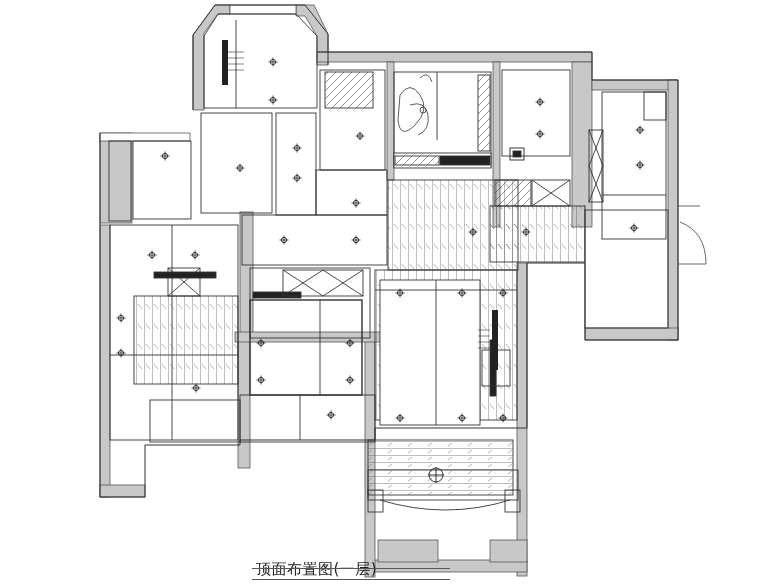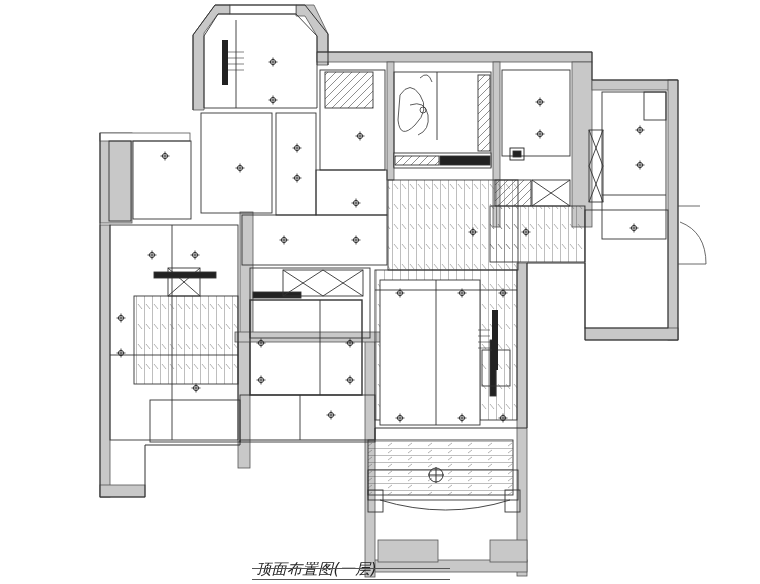--- a/index.html
+++ b/index.html
@@ -1,18 +1,18 @@
 <!DOCTYPE html>
 <html><head>
 <meta charset="utf-8">
 <style>
   html, body { margin:0; padding:0; background:#ffffff; }
   body { width:760px; height:584px; position:relative; overflow:hidden; font-family:"DejaVu Sans", sans-serif; }
   #plan { position:absolute; left:0; top:0; }
-  .title { position:absolute; left:256px; top:560px; font-size:15px; color:#222; font-family:"DejaVu Sans", sans-serif; letter-spacing:0.5px;font-style:italic; }
+  .title { position:absolute; left:256px; top:560px; font-size:15px; color:#222; font-family:"DejaVu Sans", sans-serif; letter-spacing:0.5px; }
   .uline1 { position:absolute; left:252px; top:568px; width:198px; height:1px; background:#555; }
   .uline2 { position:absolute; left:252px; top:579px; width:198px; height:1px; background:#555; }
 </style>
 </head>
 <body>
 
 <svg id="plan" width="760" height="584" viewBox="0 0 760 584" xmlns="http://www.w3.org/2000/svg">
   <defs>
     <pattern id="woodV" width="8" height="20" patternUnits="userSpaceOnUse">
       <line x1="0" y1="0" x2="0" y2="20" stroke="#444" stroke-width="0.7"></line>

